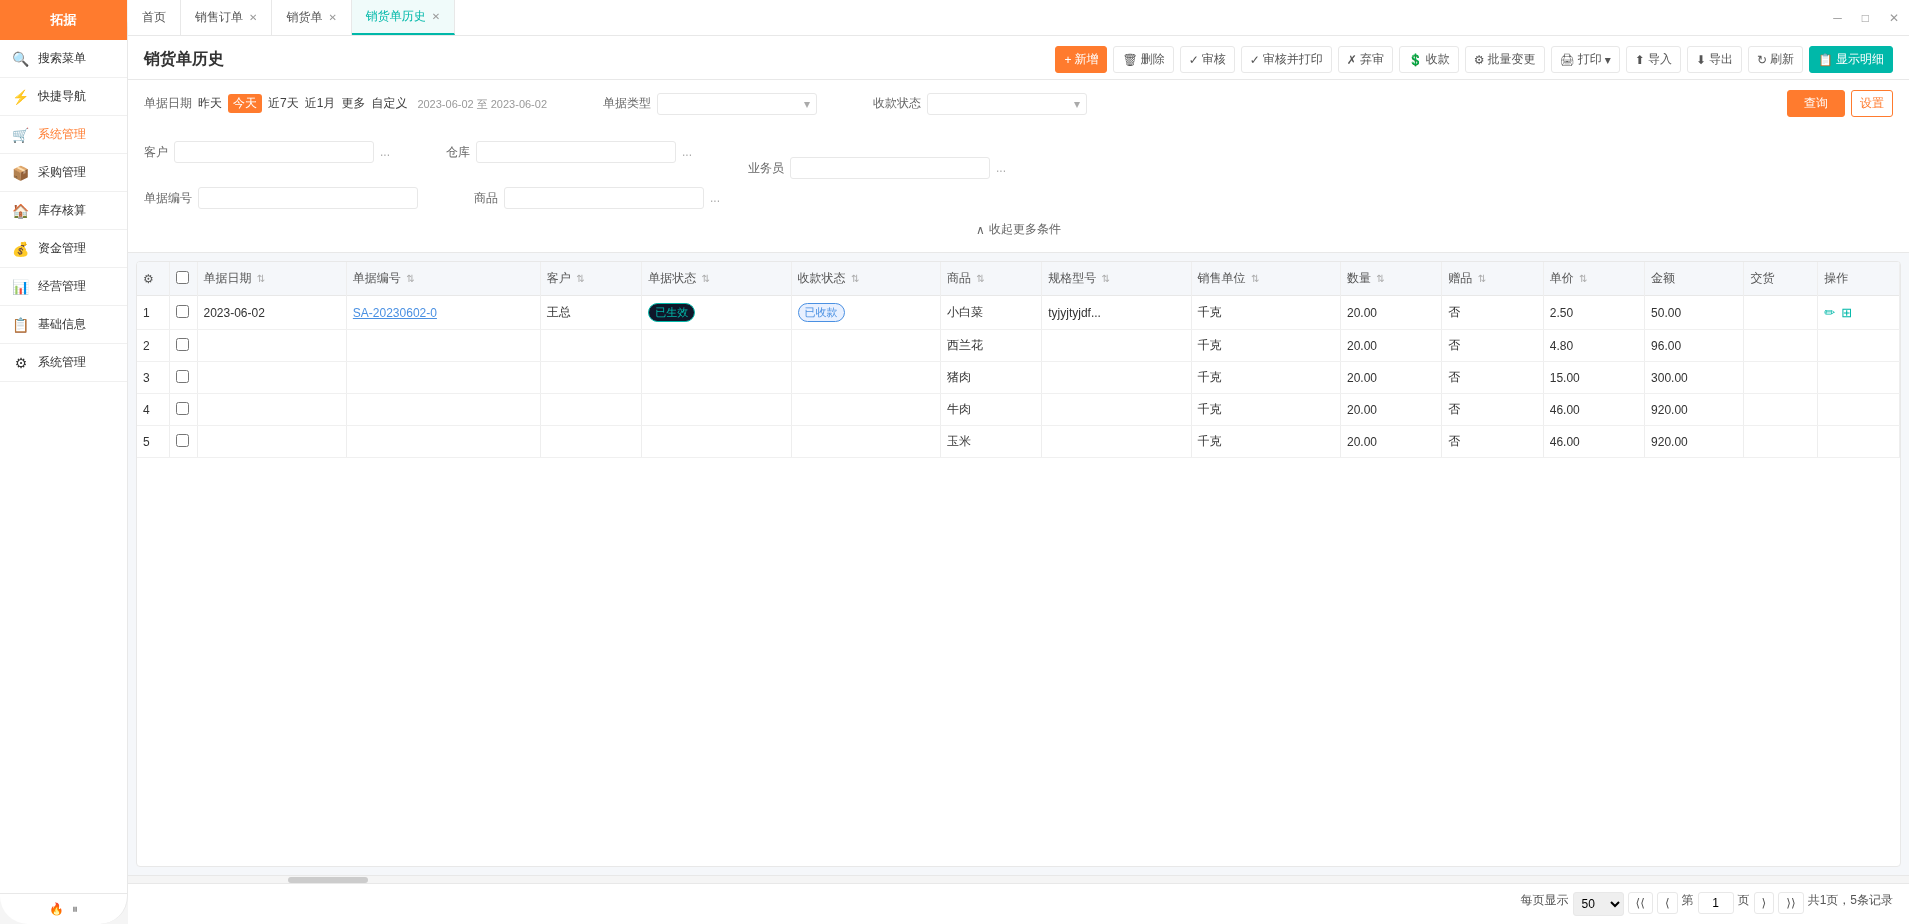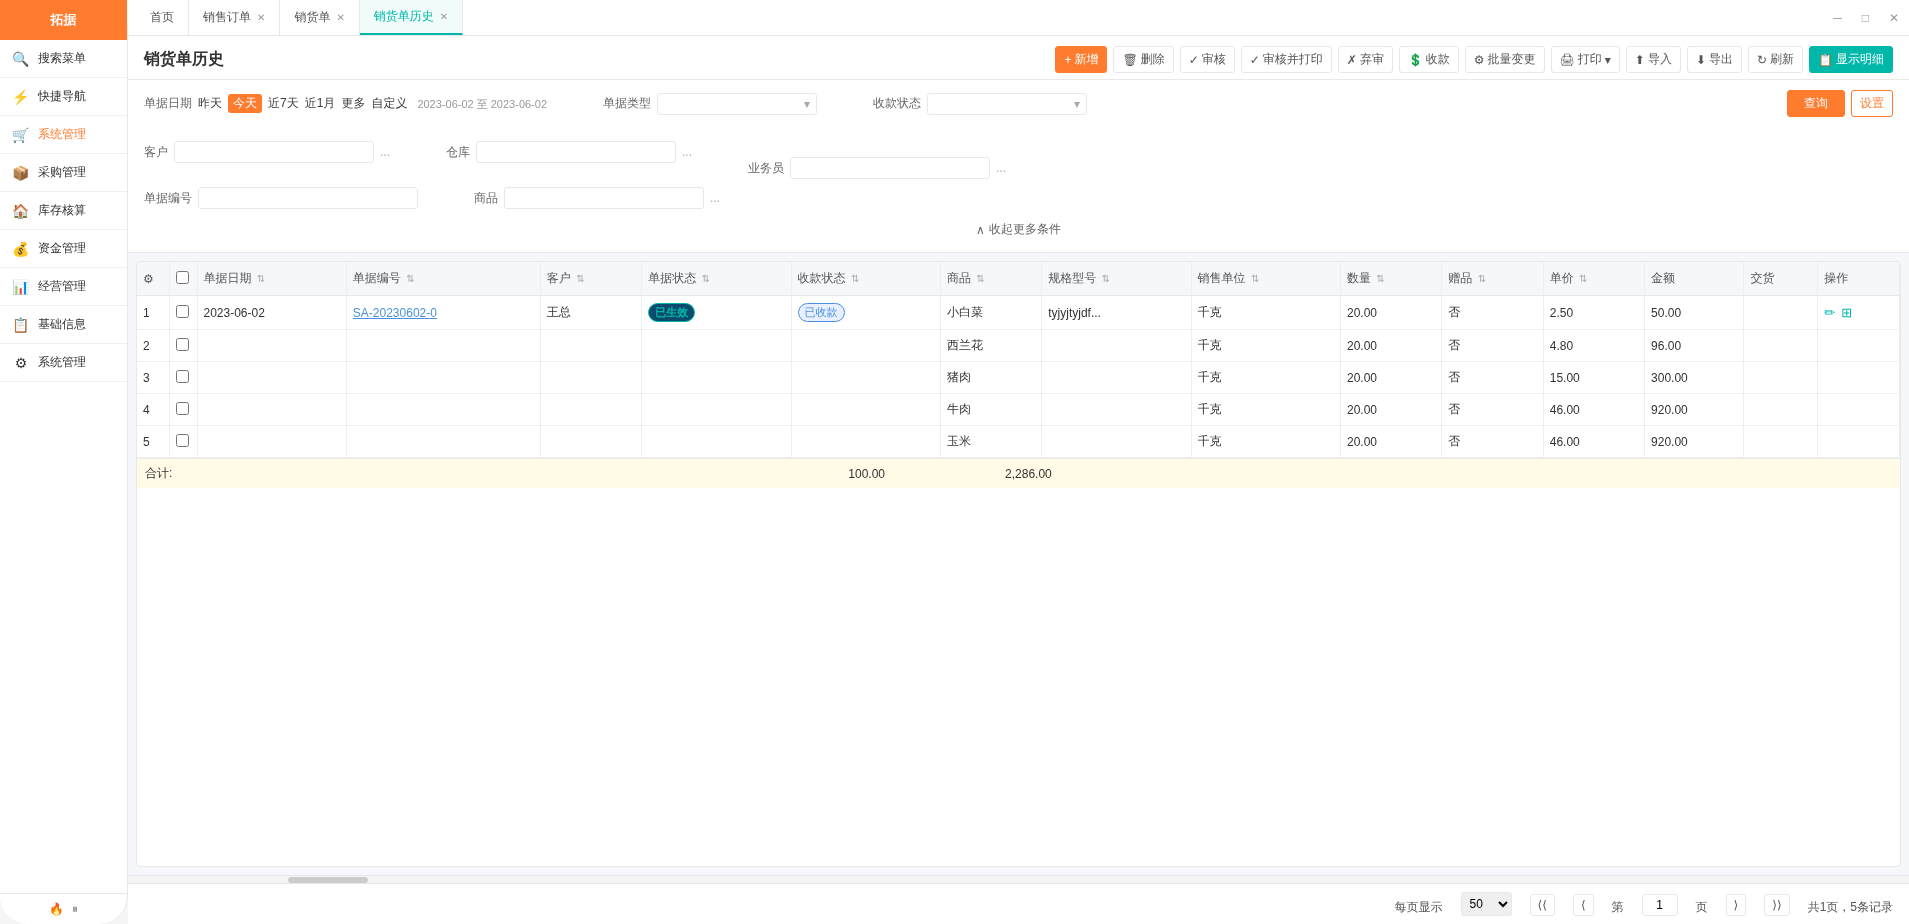--- a/index.html
+++ b/index.html
@@ -56,21 +56,20 @@
     }
 
     
     .tab-bar {
       display: flex;
       align-items: center;
       background: #fff;
       border-bottom: 1px solid #e8e8e8;
       height: 36px;
       flex-shrink: 0;
-      padding-left: 8px;
     }
     .tab {
       display: flex;
       align-items: center;
       padding: 0 14px;
       height: 100%;
       cursor: pointer;
       color: #555;
       border-right: 1px solid #e8e8e8;
       gap: 6px;
@@ -252,21 +251,21 @@
       border-bottom: 1px solid #f0f0f0;
       color: #333;
       white-space: nowrap;
     }
     .badge {
       display: inline-block;
       padding: 1px 6px;
       border-radius: 10px;
       font-size: 11px;
     }
-    .badge-green { background: #0c4a6e; color: #00b8a9; border: 1px solid #00b8a9; font-weight: bold; }
+    .badge-green { background: #0f172a; color: #00b8a9; border: 1px solid #00b8a9; }
     .badge-blue { background: #e8f0ff; color: #4a90e2; border: 1px solid #4a90e2; }
     .action-icons { display: flex; gap: 6px; color: #00b8a9; }
     .action-icon { cursor: pointer; font-size: 13px; }
     .link-text { color: #4a90e2; cursor: pointer; text-decoration: underline; }
 
     
     .table-footer {
       background: #fffbe6;
       border-top: 1px solid #e8e8e8;
       padding: 6px 8px;
@@ -274,24 +273,24 @@
       align-items: center;
       font-size: 12px;
       color: #333;
       flex-shrink: 0;
     }
     .footer-label { margin-right: 16px; }
 
     
     .pagination {
       display: flex;
-      align-items: flex-end;
+      align-items: flex-start;
       justify-content: flex-end;
       padding: 8px 16px;
-      gap: 18px;
+      gap: 4px;
       background: #fff;
       border-top: 1px solid #e8e8e8;
       flex-shrink: 0;
       font-size: 12px;
       color: #555;
     }
     .page-btn {
       border: 1px solid #e8e8e8;
       background: #fff;
       padding: 3px 7px;
@@ -690,25 +689,20 @@
               <td>20.00</td>
               <td>否</td>
               <td>46.00</td>
               <td>920.00</td>
               <td></td>
               <td></td>
             </tr>
           </tbody>
       </table>
 
-      <div class="table-footer">
-        <span class="footer-label">合计:</span>
-        <span style="margin-left:660px;">100.00</span>
-        <span style="margin-left:120px;">2,286.00</span>
-      </div>
     </div>
 
     <div class="scrollbar-area">
       <div class="scrollbar-thumb"></div>
     </div>
 
     <div class="pagination">
       <span>每页显示</span>
       <select class="page-select">
         <option>50</option>

